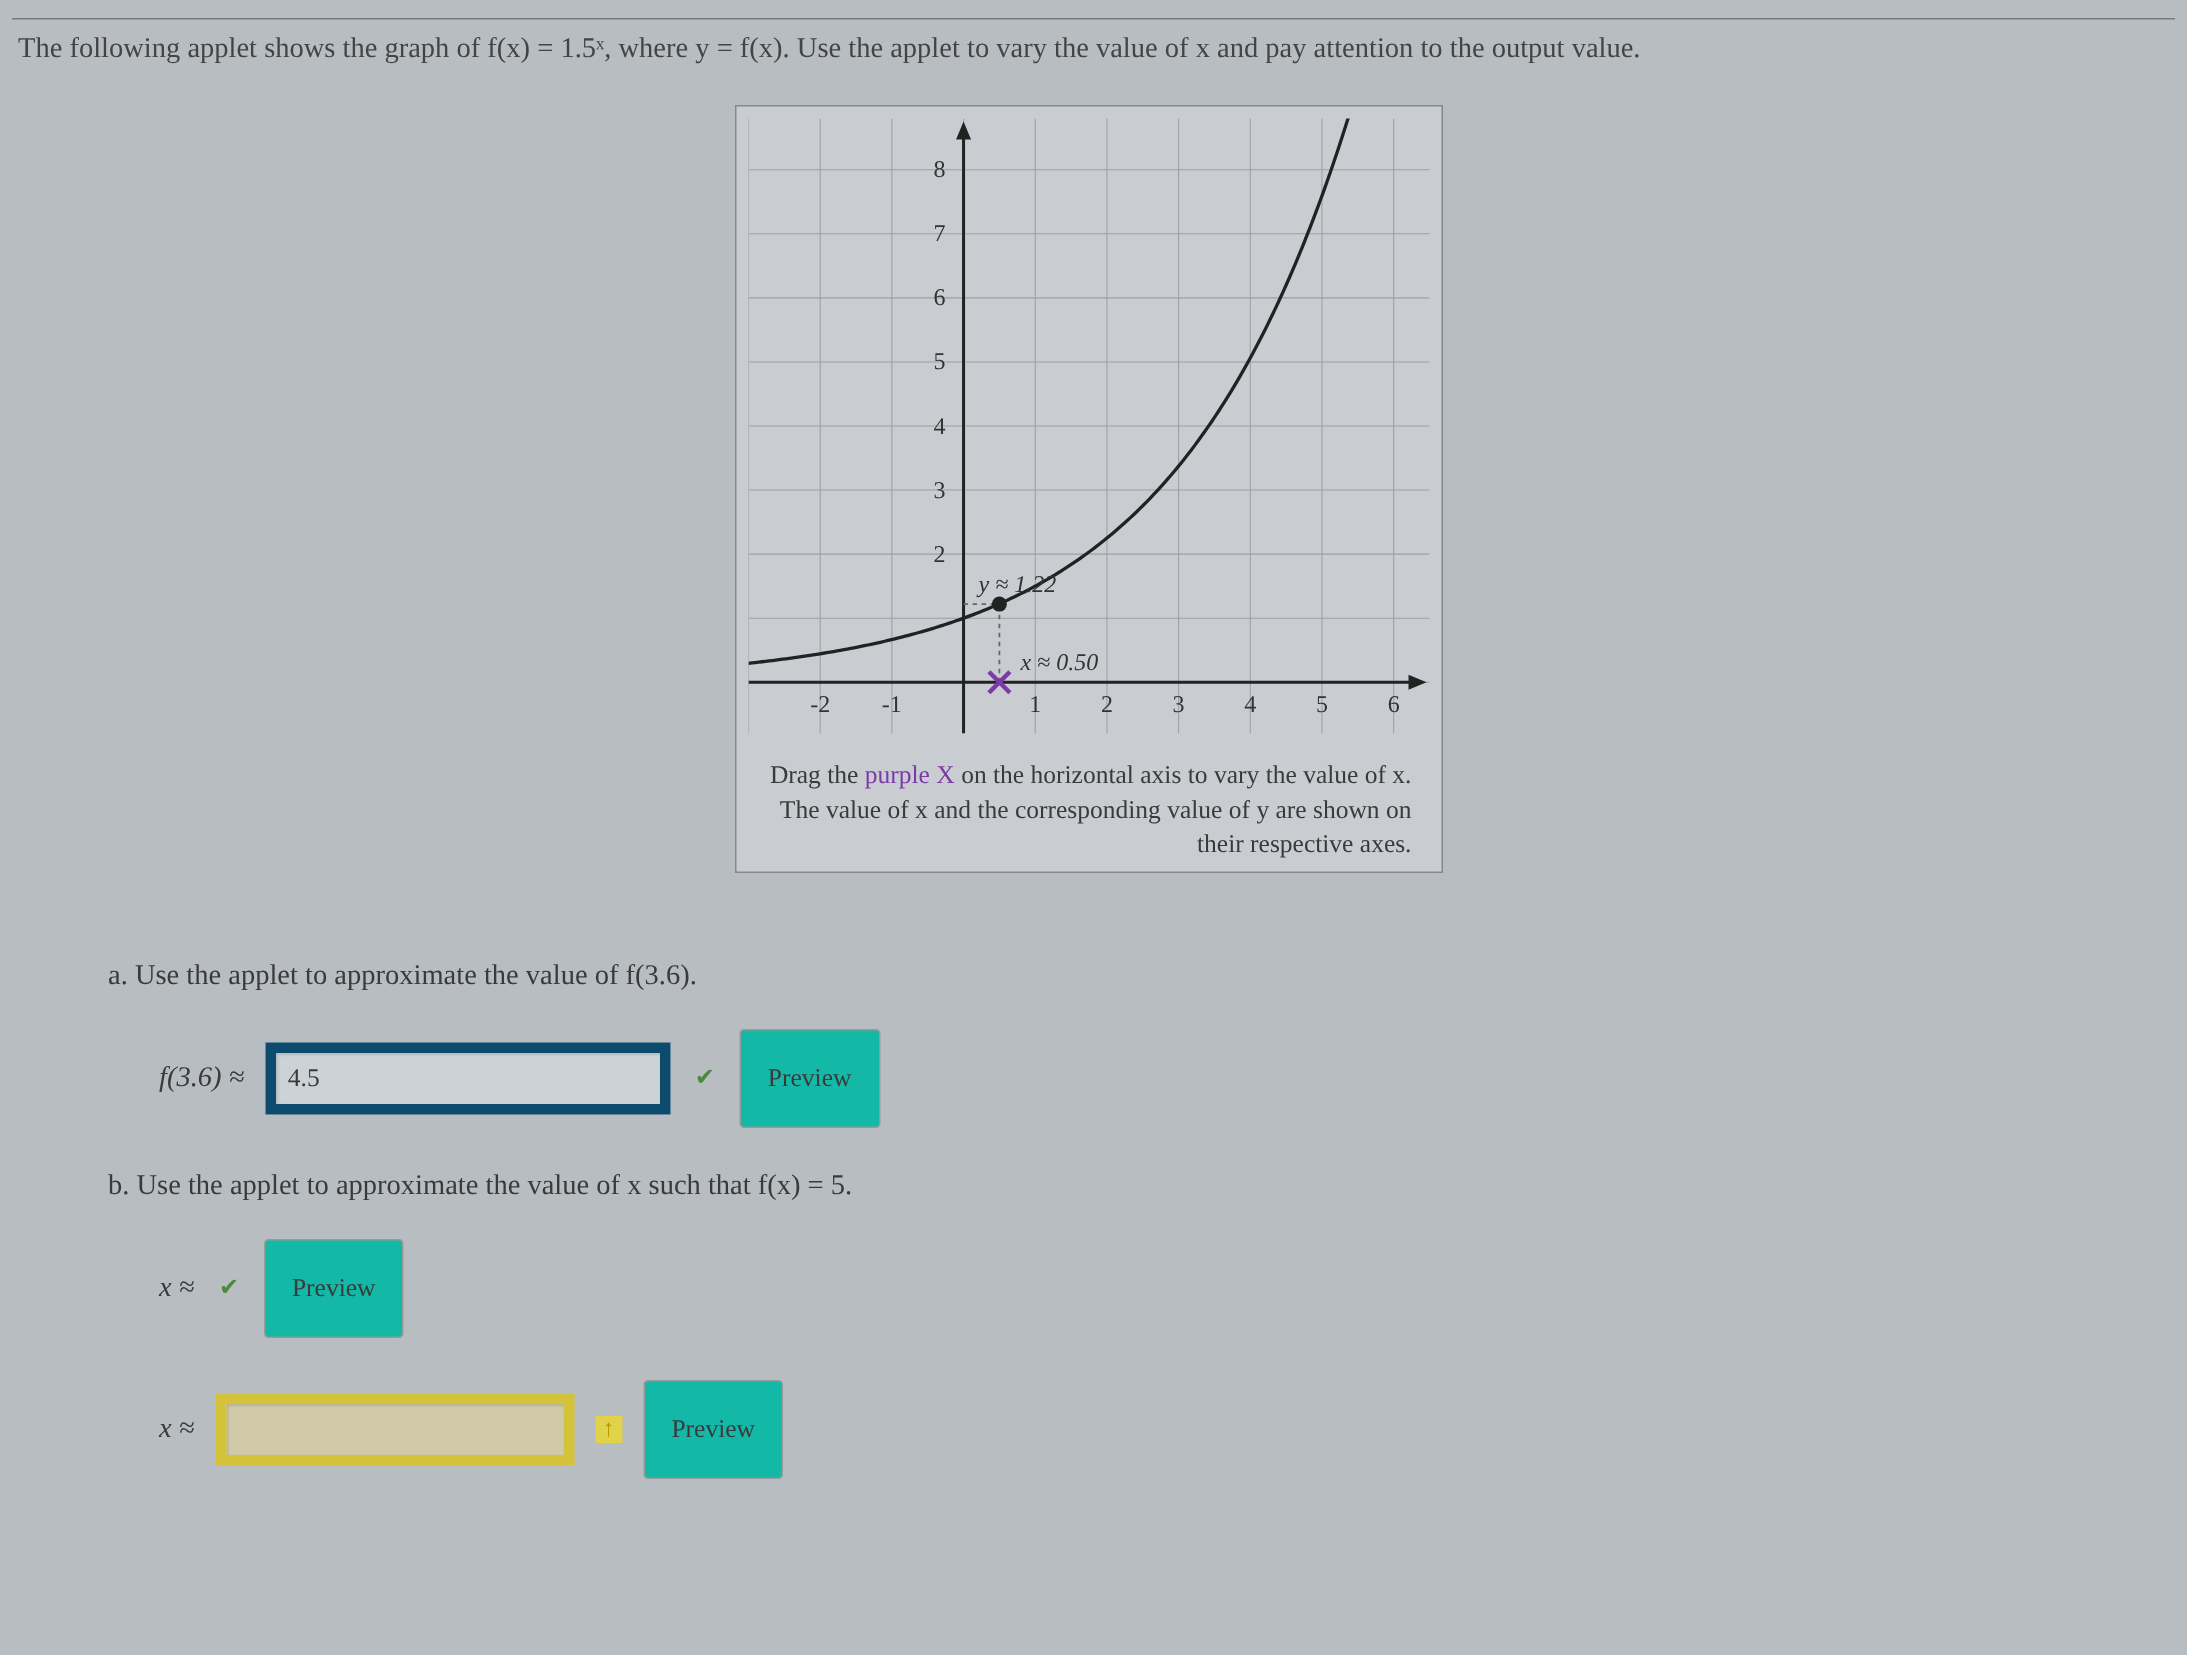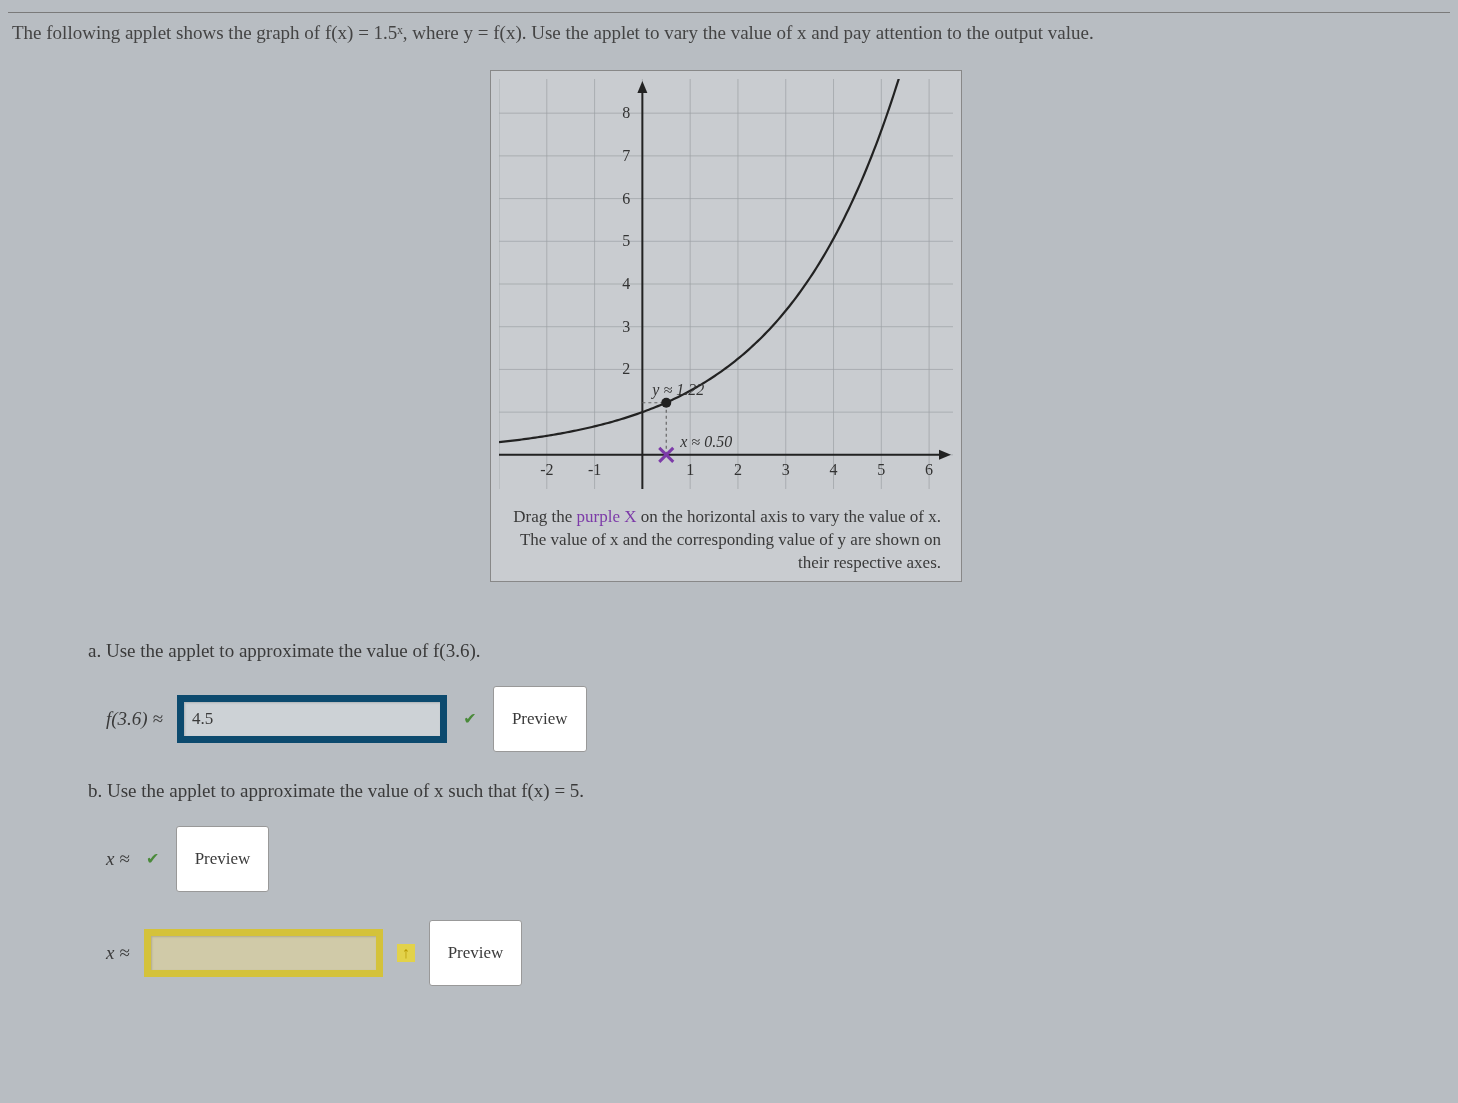--- a/index.html
+++ b/index.html
@@ -63,21 +63,21 @@
   }
   .applet-caption .px { color: #7c3aa8; }
   .questions {
     position: absolute;
     left: 72px;
     top: 640px;
     right: 40px;
     font-size: 19px;
     color: #3a3a3a;
   }
-  .q { margin-bottom: 24px; margin-left: 16px; }
+  .q { margin-bottom: 24px; }
   .ans-row {
     display: flex;
     align-items: center;
     gap: 14px;
     margin: 20px 0 28px 34px;
     font-size: 19px;
   }
   .ans-label { font-style: italic; }
   .ans-input {
     border: 7px solid #0c4a6e;
@@ -95,21 +95,21 @@
     width: 18px;
     height: 18px;
     display: inline-block;
     font-size: 16px;
     line-height: 18px;
     text-align: center;
     color: #4a8a3a;
   }
   .mark.yellow { color: #b89a00; background:#e2d24a;}
   .preview-btn {
-    background: #ffffff;
+    background: #14b8a6;
     border: 1px solid #999;
     border-radius: 3px;
     padding: 22px 18px;
     font-family: inherit;
     font-size: 17px;
     color: #3a3a3a;
     cursor: pointer;
   }
   svg { width: 100%; height: 100%; }
 </style>

